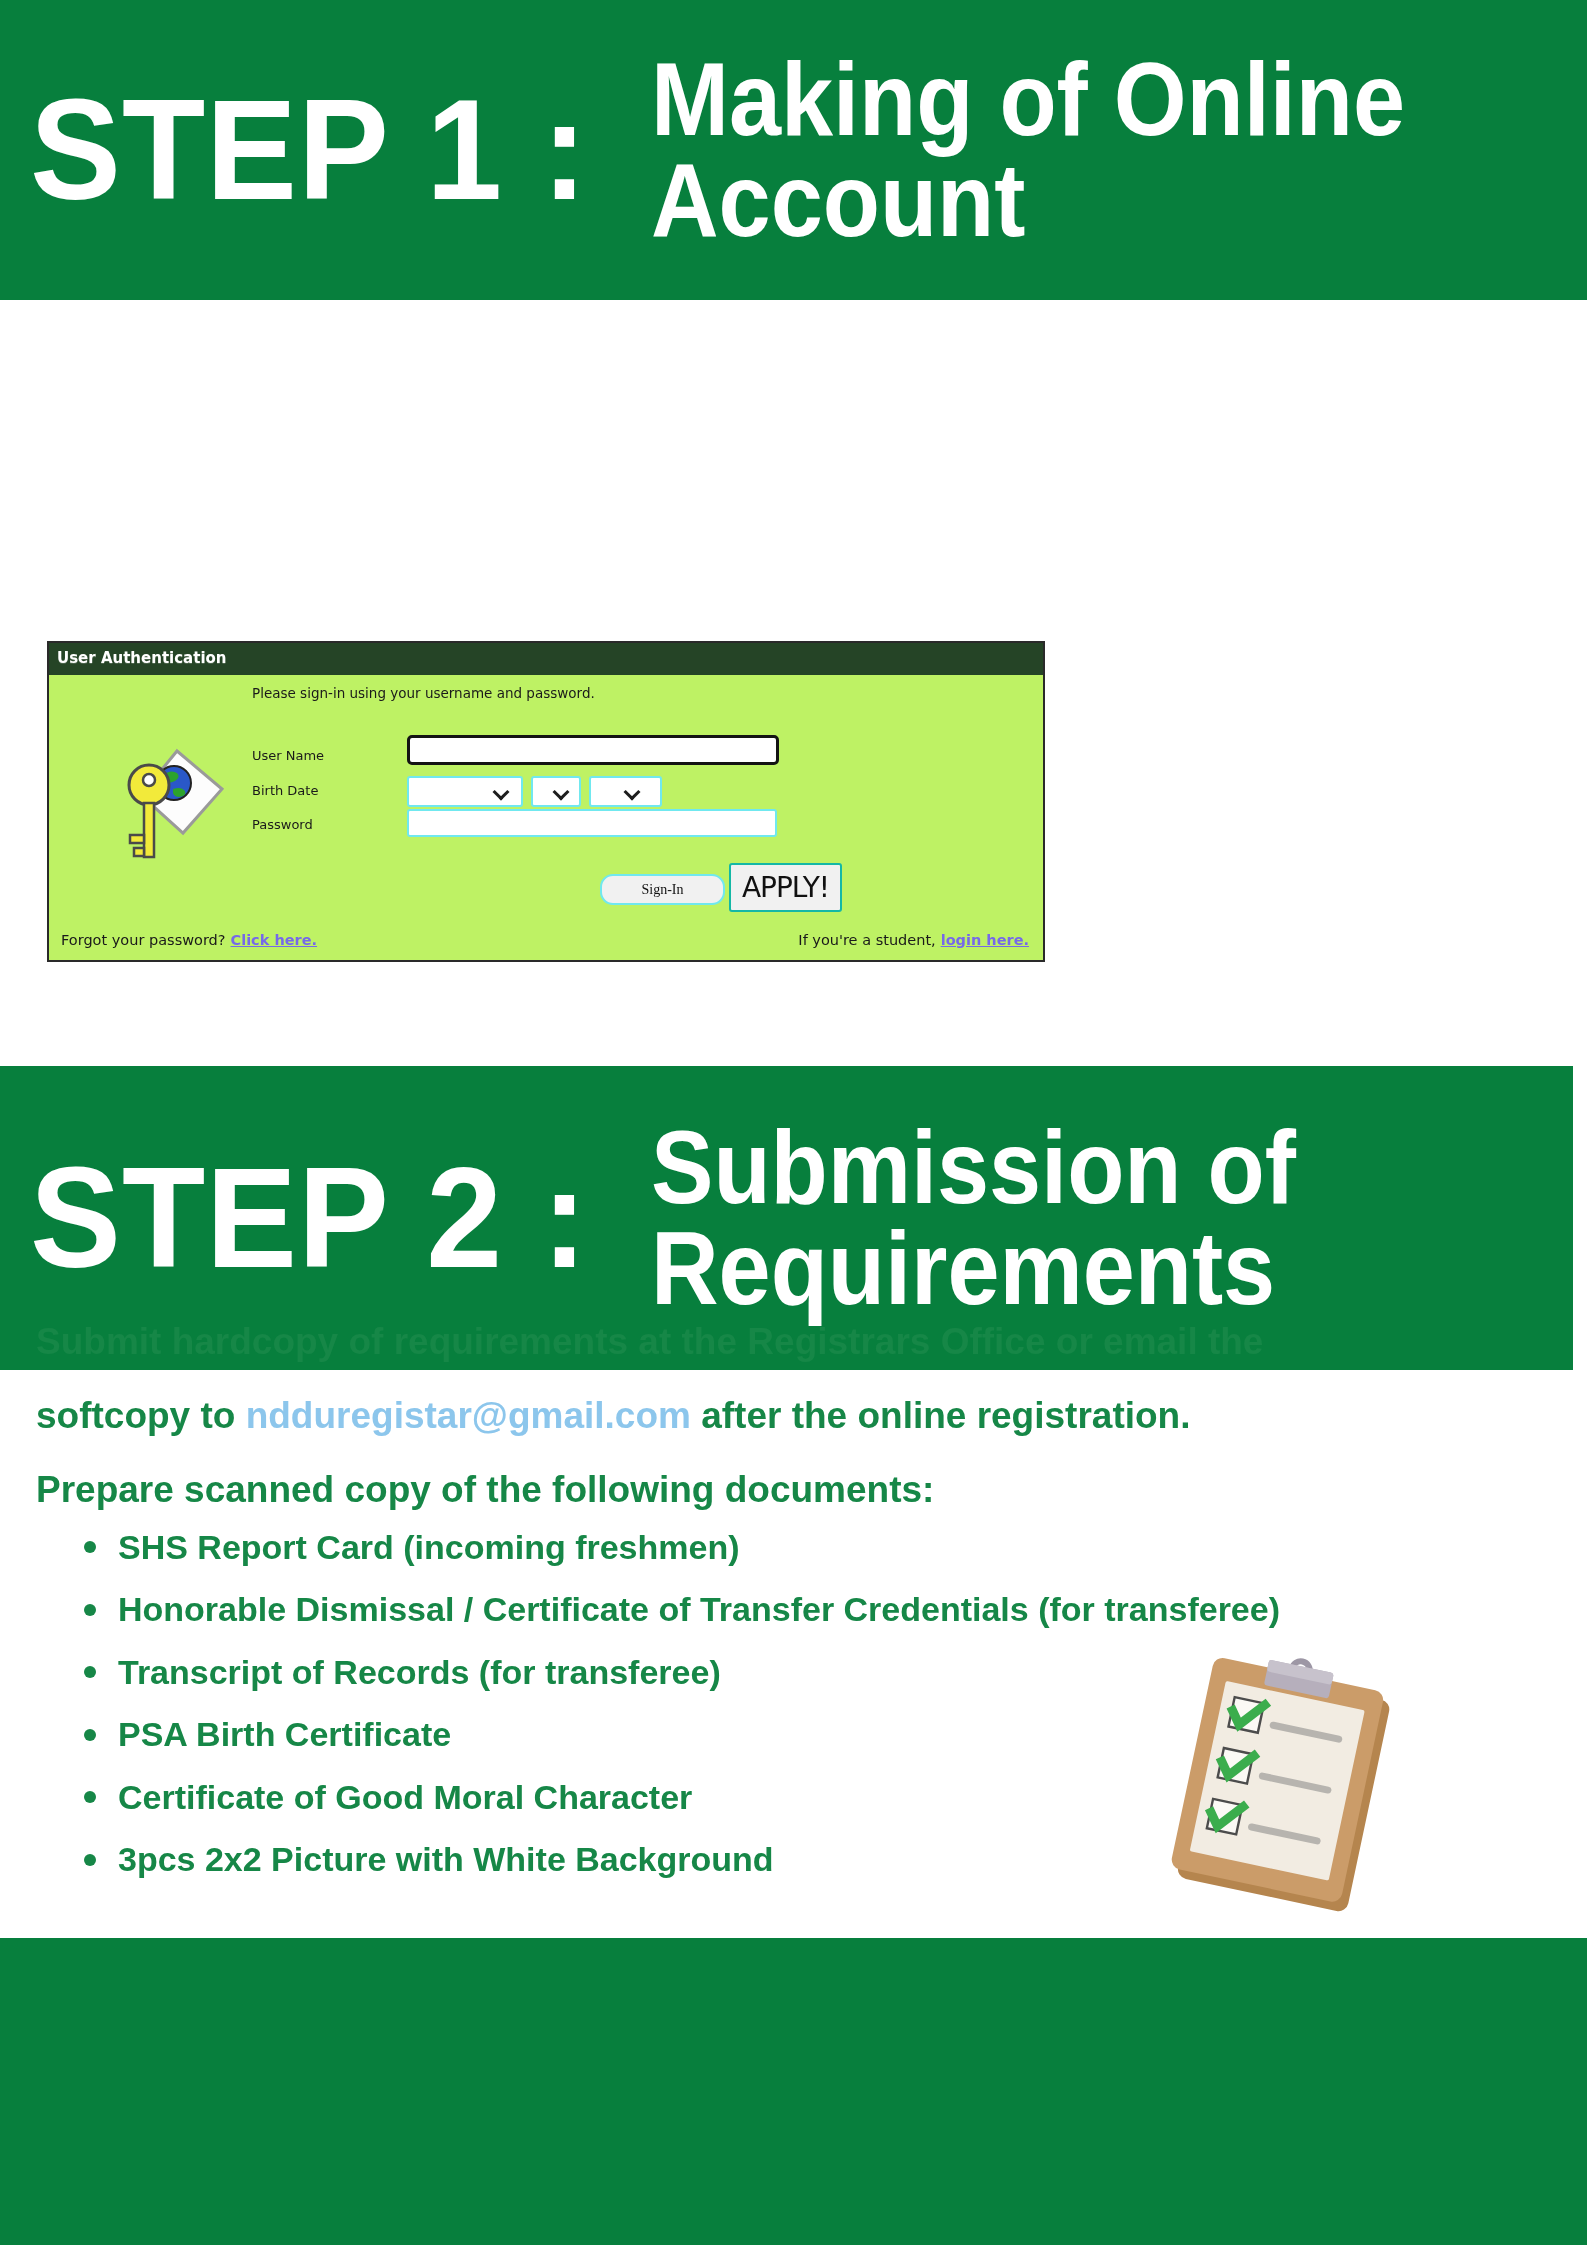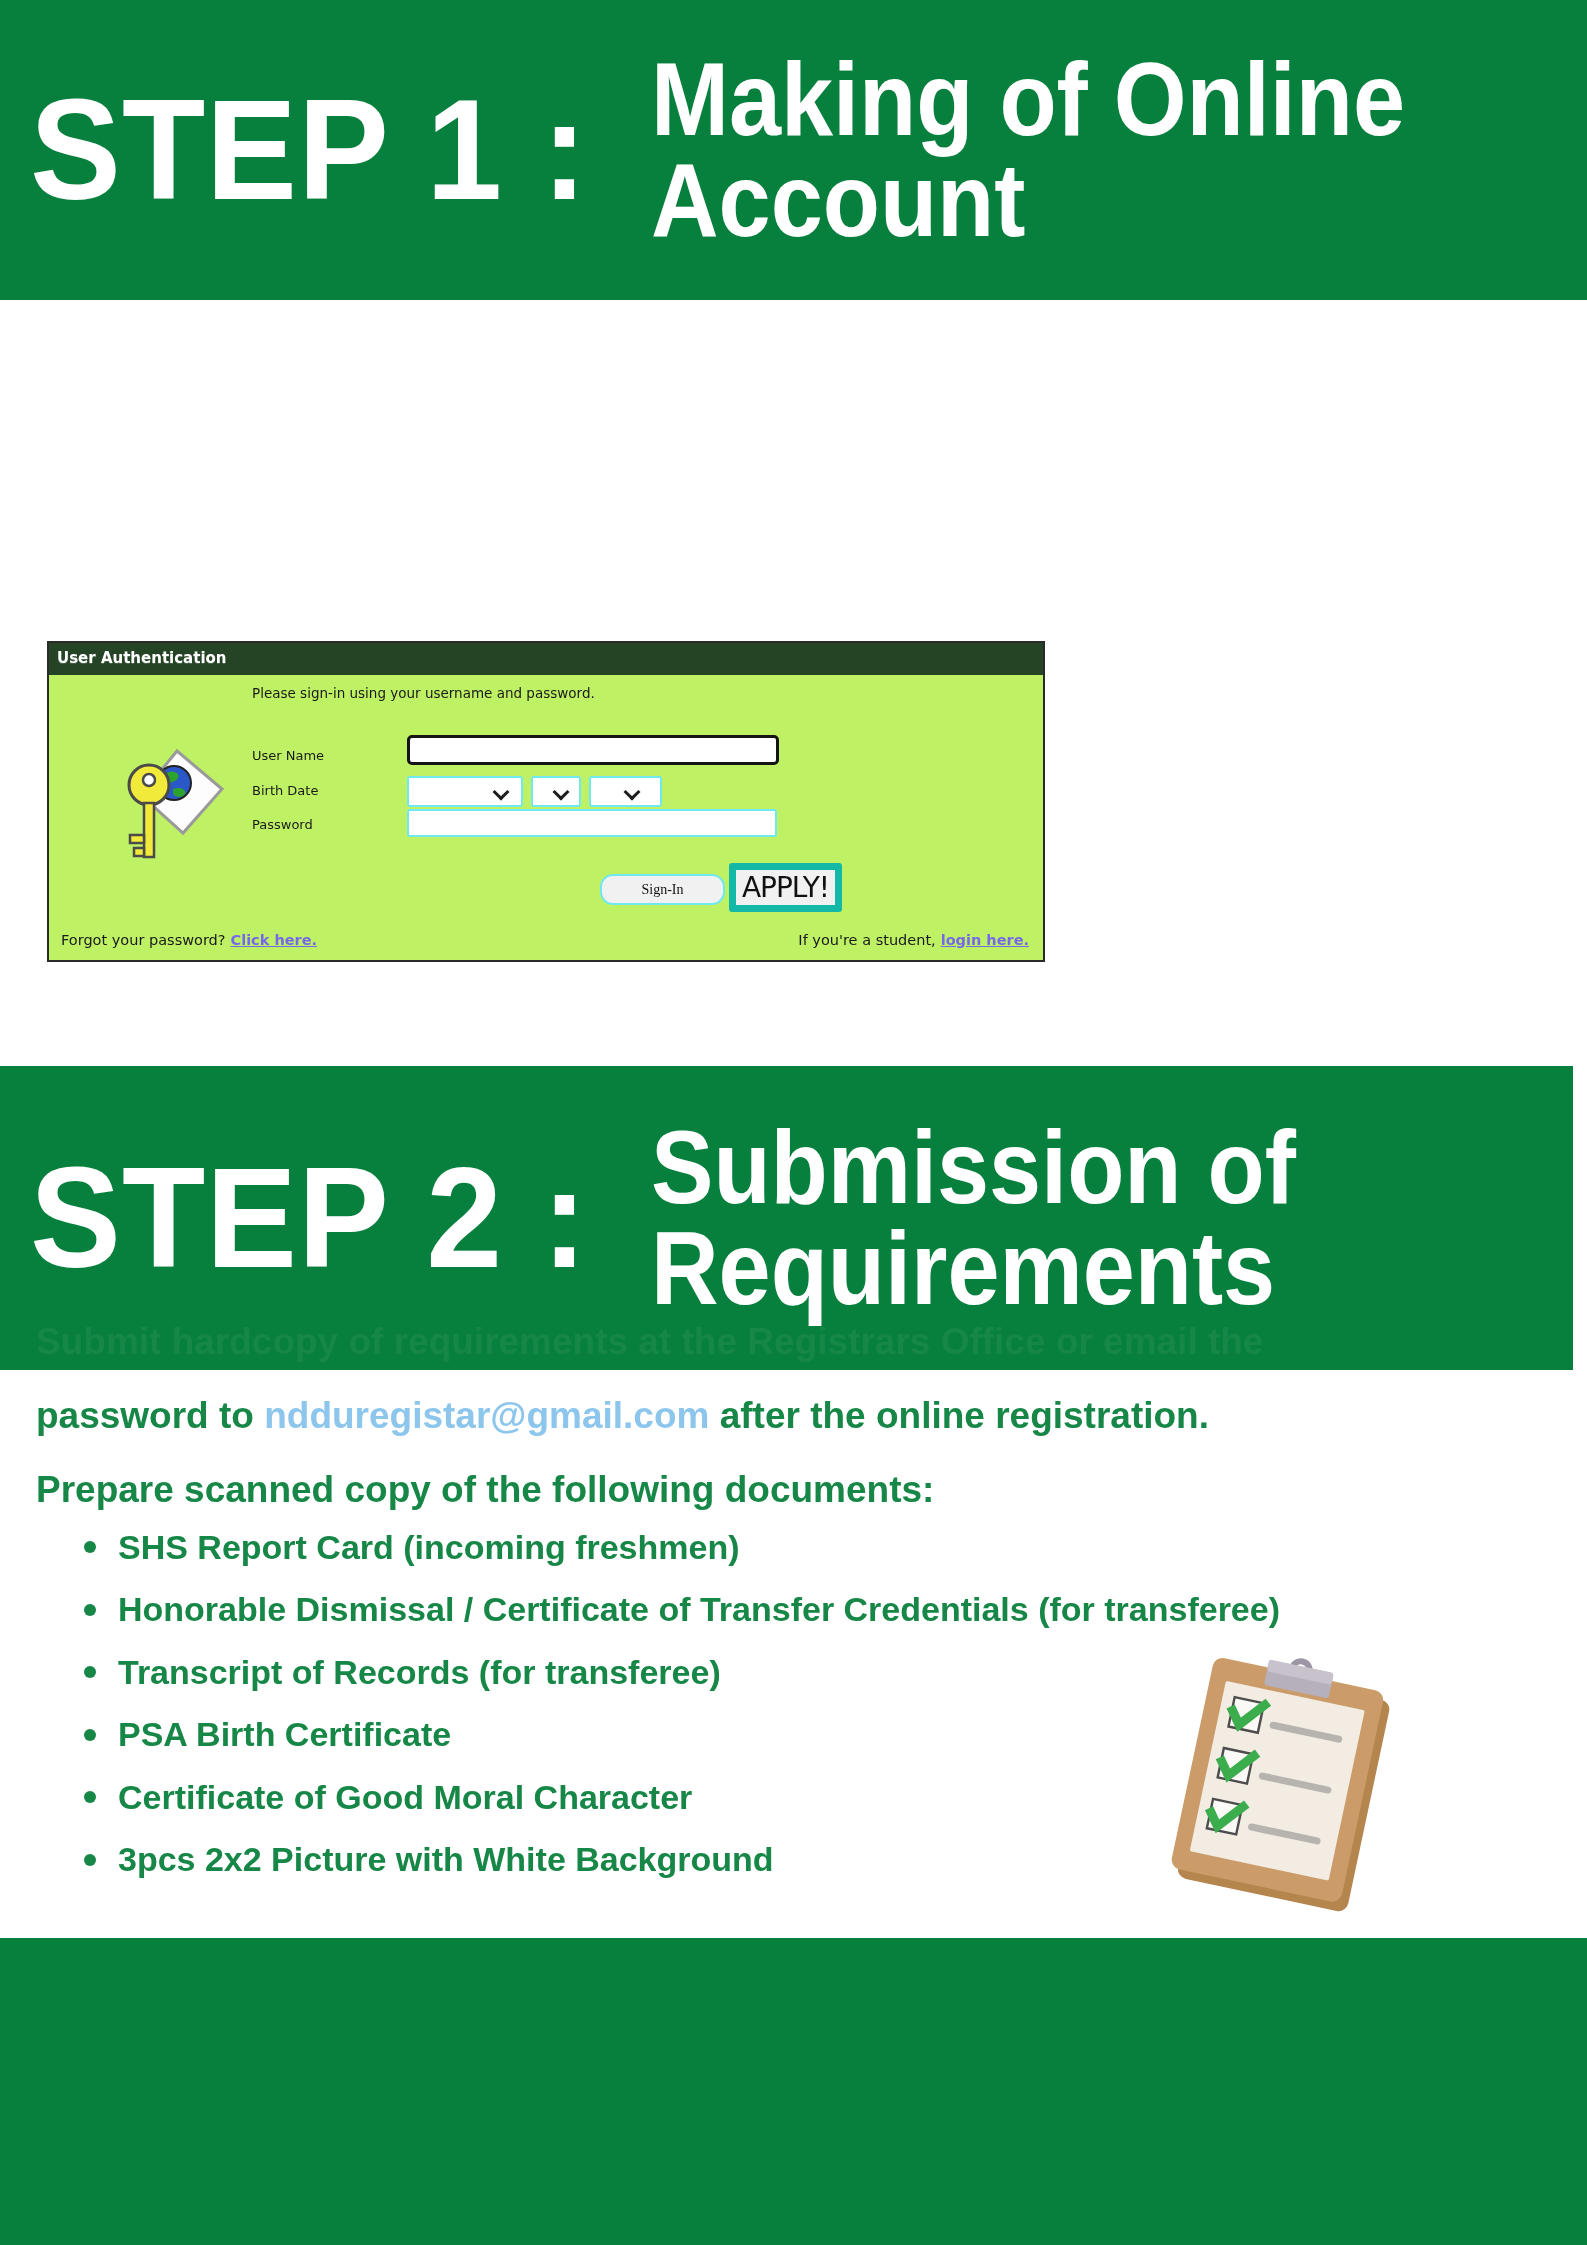--- a/index.html
+++ b/index.html
@@ -84,21 +84,21 @@
   }
   .sel-2 .chev{right:12px;}
   .sel-3 .chev{right:22px;}
   .btn-signin{
     position:absolute;left:551px;top:199px;width:125px;height:31px;
     background:#F1F1F1;border:2px solid #70E8EF;border-radius:13px;
     font-family:Liberation Serif, serif;font-size:14px;color:#111;cursor:pointer;
   }
   .btn-apply{
     position:absolute;left:680px;top:188px;width:113px;height:49px;
-    background:#F1F1F1;border:7px solid #14b8a6;border-radius:3px;
+    background:#F1F1F1;border:2px solid #14b8a6;border-radius:3px;
     font-family:"DejaVu Sans",sans-serif;font-size:28px;letter-spacing:-1px;color:#111;cursor:pointer;
     padding:0;
   }
   .auth-links{
     position:absolute;left:12px;right:14px;bottom:12px;
     display:flex;justify-content:space-between;font-size:14.5px;color:#1a1a1a;
   }
   .plink{color:#7669E9;font-weight:bold;text-decoration:underline;cursor:pointer;margin-left:5px;}
 
   
@@ -170,21 +170,21 @@
   <header class="banner banner2">
     <div class="step-label">STEP 2 :</div>
     <div class="step-title">
       <div>Submission of</div>
       <div>Requirements</div>
     </div>
   </header>
 
   <section class="submission">
     <p class="txt-green">Submit hardcopy of requirements at the Registrars Office or email the</p>
-    <p class="txt-green"><span>password to </span><span class="txt-blue">ndduregistar@gmail.com</span><span> after the online registration.</span></p>
+    <p class="txt-green"><span>softcopy to </span><span class="txt-blue">ndduregistar@gmail.com</span><span> after the online registration.</span></p>
     <p class="txt-green">Prepare scanned copy of the following documents:</p>
   </section>
 
   <ul class="req-list">
       <li>
         <span class="dot"></span>
         <span>SHS Report Card (incoming freshmen)</span>
       </li>
       <li>
         <span class="dot"></span>

